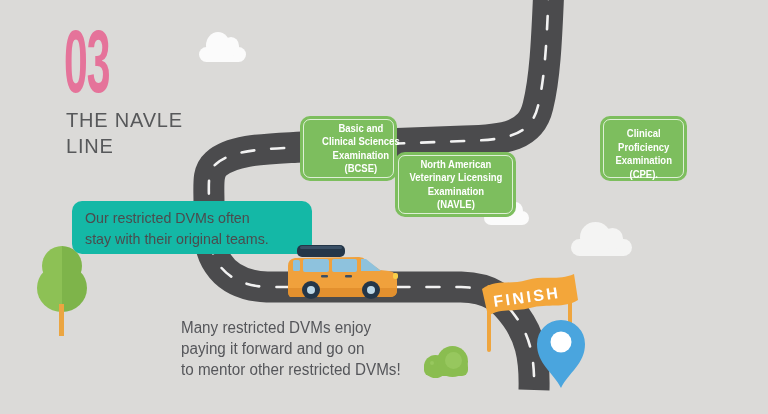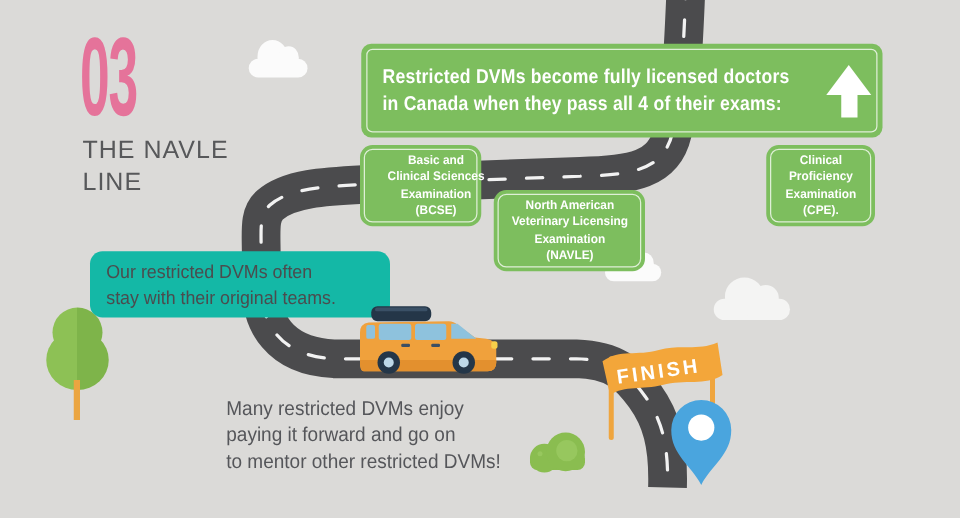--- a/index.html
+++ b/index.html
@@ -52,24 +52,24 @@
   .exam-box {
     position:absolute; top:116px; height:65px; z-index:3;
     background:#7dbe5e; border-radius:10px;
     display:flex; align-items:center; justify-content:center;
   }
   .exam-box .inner-border { inset:3px; border-radius:7px; }
   .exam-label {
     color:#fff; font-size:10px; line-height:13.5px; font-weight:700;
     text-align:center; white-space:pre; transform:scaleX(.95);
   }
-  #exam-0 { left:288px; width:97px;padding-left:24px; }
+  #exam-0 { left:300px; width:97px;padding-left:24px; }
   #exam-1 { left:395px; width:121px;margin-top:36px; }
   #exam-2 { left:532px; width:84px; }
-  #exam-3 { left:613px; width:87px; }
+  #exam-3 { left:600px; width:87px;align-items:flex-end; }
 
   
   .speech-box {
     left:72px; top:201px; width:240px; height:53px;
     background:#14b8a6; border-radius:10px;
   }
   .speech-text {
     position:absolute; left:13px; top:6px;
     color:#4b4c4e; font-size:15px; line-height:21px; font-weight:400;
     white-space:pre; transform:scaleX(.95); transform-origin:left top;
@@ -122,29 +122,20 @@
   </svg>
 
   <div class="cloud" id="cloud-1"></div>
   <div class="cloud" id="cloud-2"></div>
   <div class="cloud" id="cloud-3"></div>
 
   <div class="step-number">03</div>
   <div class="step-title">THE NAVLE
 LINE</div>
 
-  <div class="panel banner">
-    <div class="inner-border"></div>
-    <div class="banner-text">Restricted DVMs become fully licensed doctors
-in Canada when they pass all 4 of their exams:</div>
-    <div class="arrow-up">
-      <div class="head"></div>
-      <div class="stem"></div>
-    </div>
-  </div>
 
   <div class="exam-box" id="exam-0">
     <div class="inner-border"></div>
     <div class="exam-label">Basic and
 Clinical Sciences
 Examination
 (BCSE)</div>
   </div>
   <div class="exam-box" id="exam-1">
     <div class="inner-border"></div>

